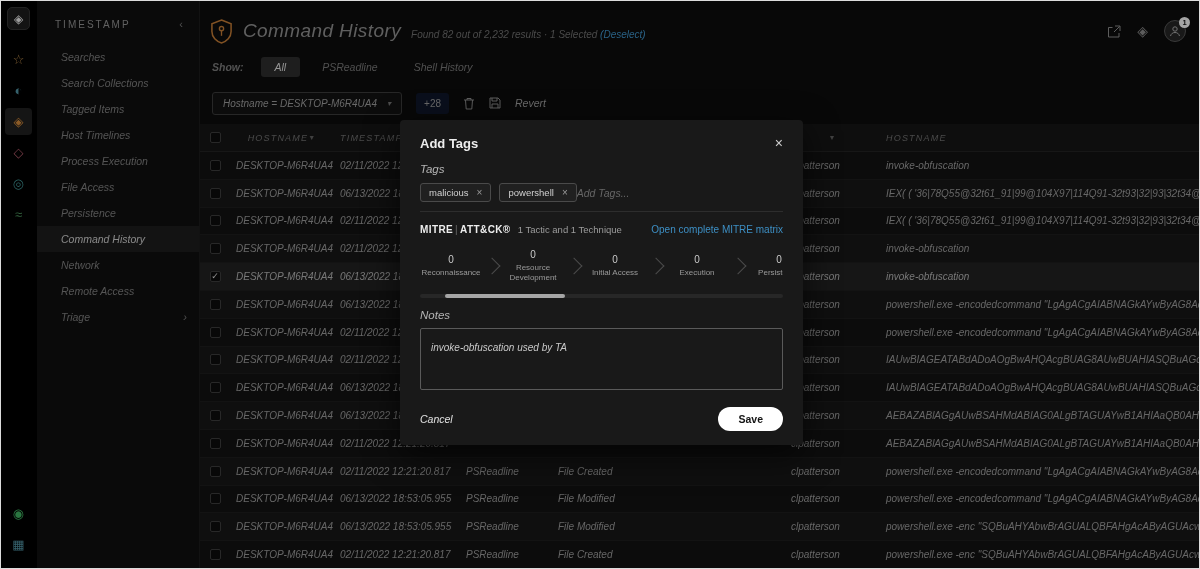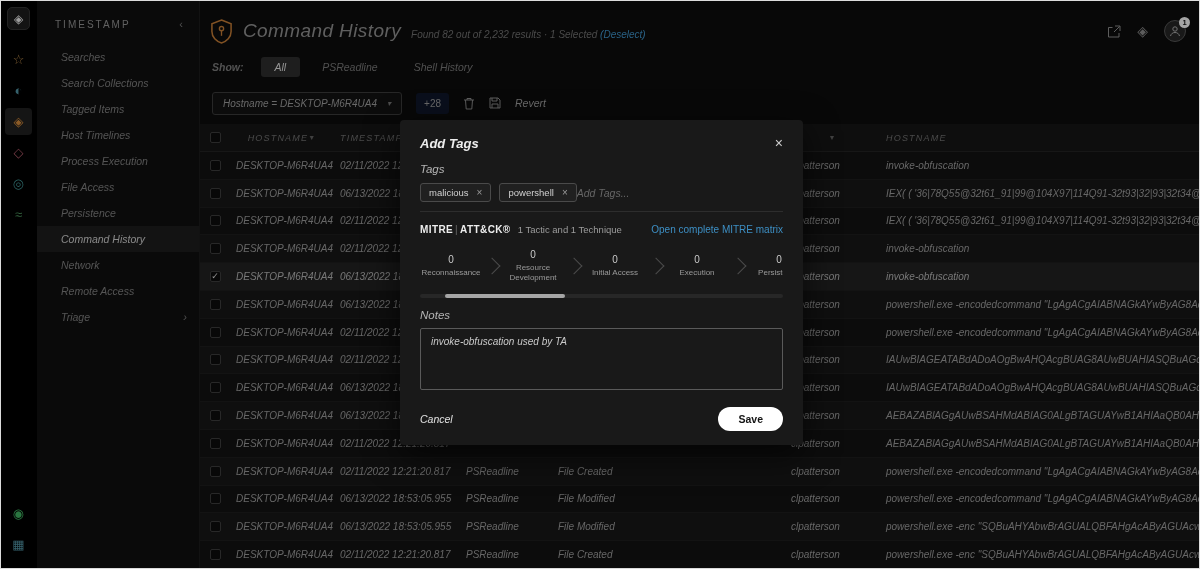--- a/index.html
+++ b/index.html
@@ -74,21 +74,21 @@
     font-size:9px;line-height:9px;text-align:center;color:#d6d6d6;font-style:normal}
   .hflex{display:flex;align-items:center;justify-content:center;width:100%}
   .funnel{color:#5f5f5f;font-size:7px}
   .sort-arrow{color:#8a8a8a;font-size:9px;margin-left:5px}
 
   
   .overlay{position:absolute;inset:0;background:rgba(0,0,0,.32);z-index:5}
   .modal{position:absolute;left:400px;top:120px;width:403px;background:#191919;border-radius:4px;
     z-index:6;padding:14px 20px 14px;box-shadow:0 10px 34px rgba(0,0,0,.65);color:#ccc}
   .modal-title-row{display:flex;justify-content:space-between;align-items:center;height:18px}
-  .modal-title{font-size:13px;font-weight:bold;font-style:italic;color:#ededed}
+  .modal-title{font-size:13px;font-weight:bold;color:#ededed}
   .close{color:#cfcfcf;font-size:14px;line-height:14px}
   .section-label{font-size:11.5px;color:#b5b5b5;margin-top:11px;font-style:italic}
   .tags-row{display:flex;align-items:center;gap:0;margin-top:8px;padding-bottom:9px;border-bottom:1px solid #2d2d2d}
   .tag-chip{display:flex;gap:8px;align-items:center;border:1px solid #4a4a4a;border-radius:3px;
     padding:3px 8px;font-size:9.5px;color:#d0d0d0;background:#202020}
   .tag-x{color:#9a9a9a;font-size:10px}
   .tags-input{background:transparent;border:none;outline:none;color:#c8c8c8;font-size:10.5px;
     font-style:italic;width:120px;font-family:"Liberation Sans",sans-serif}
   .tags-input::placeholder{color:#666}
   .mitre-row{display:flex;align-items:center;margin-top:12px;gap:7px}
@@ -100,21 +100,21 @@
   .tactic-wrap{display:flex;align-items:center;flex:none}
   .tactic{width:62px;text-align:center}
   .tactic-count{font-size:10px;color:#c9c9c9}
   .tactic-name{font-size:8px;color:#9a9a9a;line-height:1.3;margin-top:3px}
   .chev{width:12px;height:12px;border-top:1px solid #4b4b4b;border-right:1px solid #4b4b4b;
     transform:rotate(45deg);flex:none;margin:0 4px}
   .tactic-wrap:last-child .chev{display:none}
   .hscroll{height:4px;background:#272727;border-radius:2px;margin-top:5px;position:relative}
   .hscroll-thumb{position:absolute;left:7%;width:33%;top:0;bottom:0;background:#a6a6a6;border-radius:2px}
   .notes-box{margin-top:7px;width:100%;height:62px;border:1px solid #5a5a5a;border-radius:2px;
-    background:transparent;padding:7px 10px;font-size:10px;font-style:italic;color:#c9c9c9;
+    background:transparent;padding:13px 10px;font-size:10px;font-style:italic;color:#c9c9c9;
     resize:none;outline:none;font-family:"Liberation Sans",sans-serif}
   .modal-footer{display:flex;justify-content:space-between;align-items:center;gap:20px;margin-top:13px}
   .cancel-btn{font-size:10.5px;color:#e2e2e2;background:none;border:none;font-style:italic;
     font-family:"Liberation Sans",sans-serif}
   .save-btn{background:#fff;color:#141414;font-size:10.5px;font-weight:bold;border:none;
     border-radius:12px;padding:6px 20px;font-family:"Liberation Sans",sans-serif}
   svg{display:block}
 </style>
 </head>
 <body>

